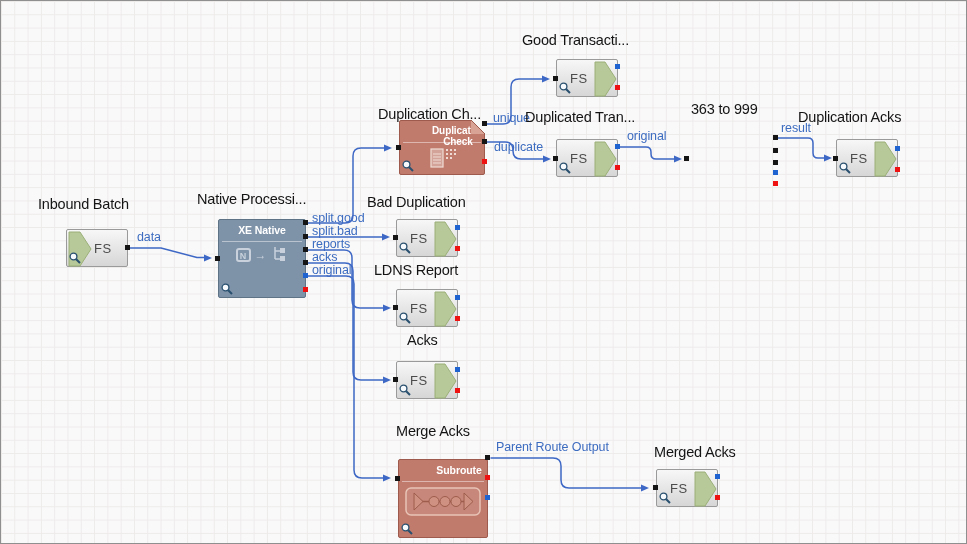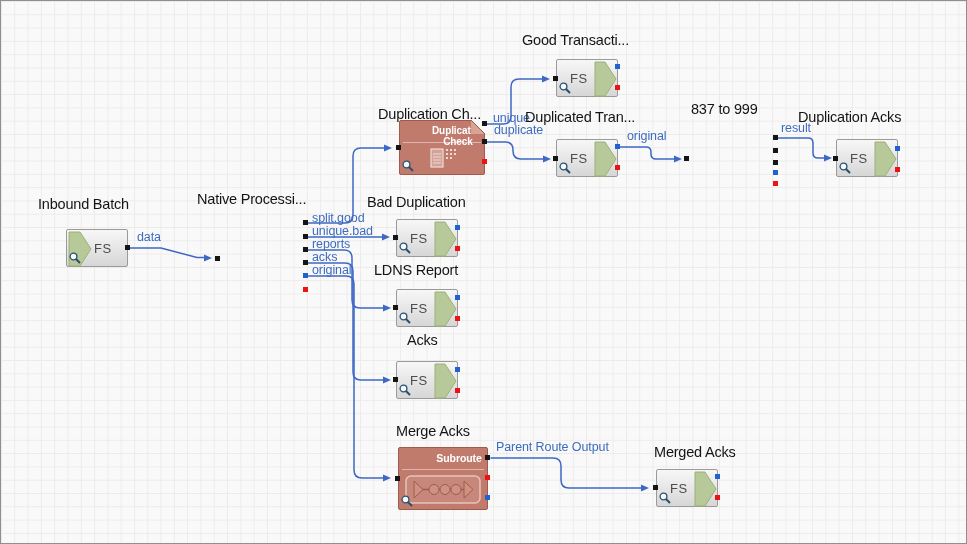--- a/index.html
+++ b/index.html
@@ -38,26 +38,26 @@
   .mag{position:absolute;left:2px;bottom:1px;z-index:4;}
   .fold{position:absolute;top:-1px;right:-1px;z-index:1;}
 </style>
 </head>
 <body>
 
 <div class="canvas">
 
   <div class="elabel" style="left:136px;top:229px">data</div>
   <div class="elabel" style="left:311px;top:210px">split.good</div>
-  <div class="elabel" style="left:311px;top:223px">unique.bad</div>
+  <div class="elabel" style="left:311px;top:223px">split.bad</div>
   <div class="elabel" style="left:311px;top:236px">reports</div>
   <div class="elabel" style="left:311px;top:249px">acks</div>
   <div class="elabel" style="left:311px;top:262px">original</div>
   <div class="elabel" style="left:492px;top:110px">unique</div>
-  <div class="elabel" style="left:493px;top:122px">duplicate</div>
+  <div class="elabel" style="left:493px;top:139px">duplicate</div>
   <div class="elabel" style="left:626px;top:128px">original</div>
   <div class="elabel" style="left:780px;top:120px">result</div>
   <div class="elabel" style="left:495px;top:439px">Parent Route Output</div>
 
   <svg class="wires" width="965" height="542" viewBox="0 0 965 542">
     <g fill="none" stroke="#3e68c5" stroke-width="1.5" stroke-linejoin="round" stroke-linecap="round">
       <path d="M128,247 H160 L196,256.5 H203"></path>
       <path d="M306,222 H344 Q352,222 352,214 V155 Q352,147 360,147 H383"></path>
       <path d="M306,236 H381"></path>
       <path d="M306,249 H343 Q351,249 351,257 V299 Q351,307 359,307 H382"></path>
@@ -88,20 +88,37 @@
     <svg class="arrowshape" width="62" height="38">
       <polygon points="2,2 13,2 24,19 13,36 2,36" fill="#b7c999" stroke="#9bb078" stroke-width="1"></polygon>
     </svg>
     <span class="fs-label">FS</span>
     <svg class="mag" width="13" height="13">
       <circle cx="4.5" cy="4.5" r="3.4" fill="#f7fafc" stroke="#29506f" stroke-width="1.3"></circle>
       <line x1="7.2" y1="7.2" x2="11" y2="11" stroke="#29506f" stroke-width="2"></line>
     </svg>
   </div>
 
+  <div class="node xe" style="left:217px;top:218px;width:88px;height:79px">
+    <div class="ntitle">XE Native</div>
+    <div class="divider"></div>
+    <div class="icon-row">
+      <div class="nbox">N</div>
+      <span class="xarrow">→</span>
+      <svg width="18" height="17">
+        <path d="M4,1 V13 M4,5 H9 M4,13 H9" fill="none" stroke="#c9d2dc" stroke-width="1.5"></path>
+        <rect x="9" y="2" width="5" height="5" fill="#c9d2dc"></rect>
+        <rect x="9" y="10" width="5" height="5" fill="#c9d2dc"></rect>
+      </svg>
+    </div>
+    <svg class="mag" width="13" height="13">
+      <circle cx="4.5" cy="4.5" r="3.4" fill="#f7fafc" stroke="#29506f" stroke-width="1.3"></circle>
+      <line x1="7.2" y1="7.2" x2="11" y2="11" stroke="#29506f" stroke-width="2"></line>
+    </svg>
+  </div>
 
   <div class="node sal" style="left:398px;top:119px;width:86px;height:55px">
     <svg class="fold" width="14" height="14">
       <polygon points="0,0 14,0 14,14" fill="#faf9f9"></polygon>
       <polygon points="0,0 14,14 0,14" fill="#d8a294"></polygon>
       <line x1="0" y1="0" x2="14" y2="14" stroke="#9e5a4c" stroke-width="1"></line>
     </svg>
     <div class="ntitle" style="font-size:10px">Duplication Check</div>
     <div class="divider"></div>
     <div class="icon-row" style="top:25px">
@@ -186,21 +203,21 @@
     <svg class="arrowshape" width="62" height="38">
       <polygon points="38,2 48,2 59,19 48,36 38,36" fill="#b7c999" stroke="#9bb078" stroke-width="1"></polygon>
     </svg>
     <span class="fs-label">FS</span>
     <svg class="mag" width="13" height="13">
       <circle cx="4.5" cy="4.5" r="3.4" fill="#f7fafc" stroke="#29506f" stroke-width="1.3"></circle>
       <line x1="7.2" y1="7.2" x2="11" y2="11" stroke="#29506f" stroke-width="2"></line>
     </svg>
   </div>
 
-  <div class="node sal" style="left:397px;top:446px;width:90px;height:63px">
+  <div class="node sal" style="left:397px;top:458px;width:90px;height:79px">
     <div class="ntitle">Subroute</div>
     <div class="divider"></div>
     <div class="icon-row" style="top:26px">
       <svg width="78" height="31">
         <rect x="2" y="2" width="74" height="27" rx="5" fill="rgba(255,255,255,0.10)" stroke="#e8c4b6" stroke-width="1.5"></rect>
         <line x1="12" y1="15.5" x2="66" y2="15.5" stroke="#9e5c4c" stroke-width="1.5"></line>
         <path d="M10,7 L19,15.5 L10,24 Z" fill="#cf9181" stroke="#9e5c4c" stroke-width="1"></path>
         <path d="M60,7 L69,15.5 L60,24 Z" fill="#cf9181" stroke="#9e5c4c" stroke-width="1"></path>
         <circle cx="30" cy="15.5" r="5" fill="#cf9181" stroke="#9e5c4c" stroke-width="1"></circle>
         <circle cx="41" cy="15.5" r="5" fill="#cf9181" stroke="#9e5c4c" stroke-width="1"></circle>
@@ -276,21 +293,21 @@
 
   <div class="port black" style="left:652px;top:484px"></div>
   <div class="port blue" style="left:714px;top:473px"></div>
   <div class="port red" style="left:714px;top:494px"></div>
 
   <div class="nlabel" style="left:37px;top:195px">Inbound Batch</div>
   <div class="nlabel" style="left:196px;top:190px">Native Processi...</div>
   <div class="nlabel" style="left:377px;top:105px">Duplication Ch...</div>
   <div class="nlabel" style="left:521px;top:31px">Good Transacti...</div>
   <div class="nlabel" style="left:524px;top:108px">Duplicated Tran...</div>
-  <div class="nlabel" style="left:690px;top:100px">837 to 999</div>
+  <div class="nlabel" style="left:690px;top:100px">363 to 999</div>
   <div class="nlabel" style="left:797px;top:108px">Duplication Acks</div>
   <div class="nlabel" style="left:366px;top:193px">Bad Duplication</div>
   <div class="nlabel" style="left:373px;top:261px">LDNS Report</div>
   <div class="nlabel" style="left:406px;top:331px">Acks</div>
   <div class="nlabel" style="left:395px;top:422px">Merge Acks</div>
   <div class="nlabel" style="left:653px;top:443px">Merged Acks</div>
 
 </div>
 
 </body></html>

